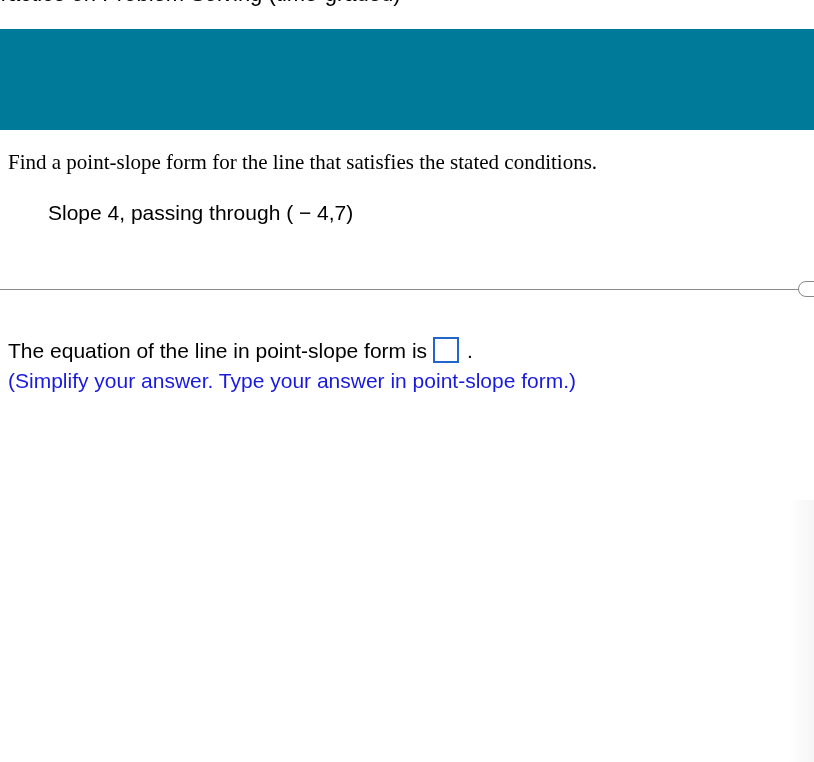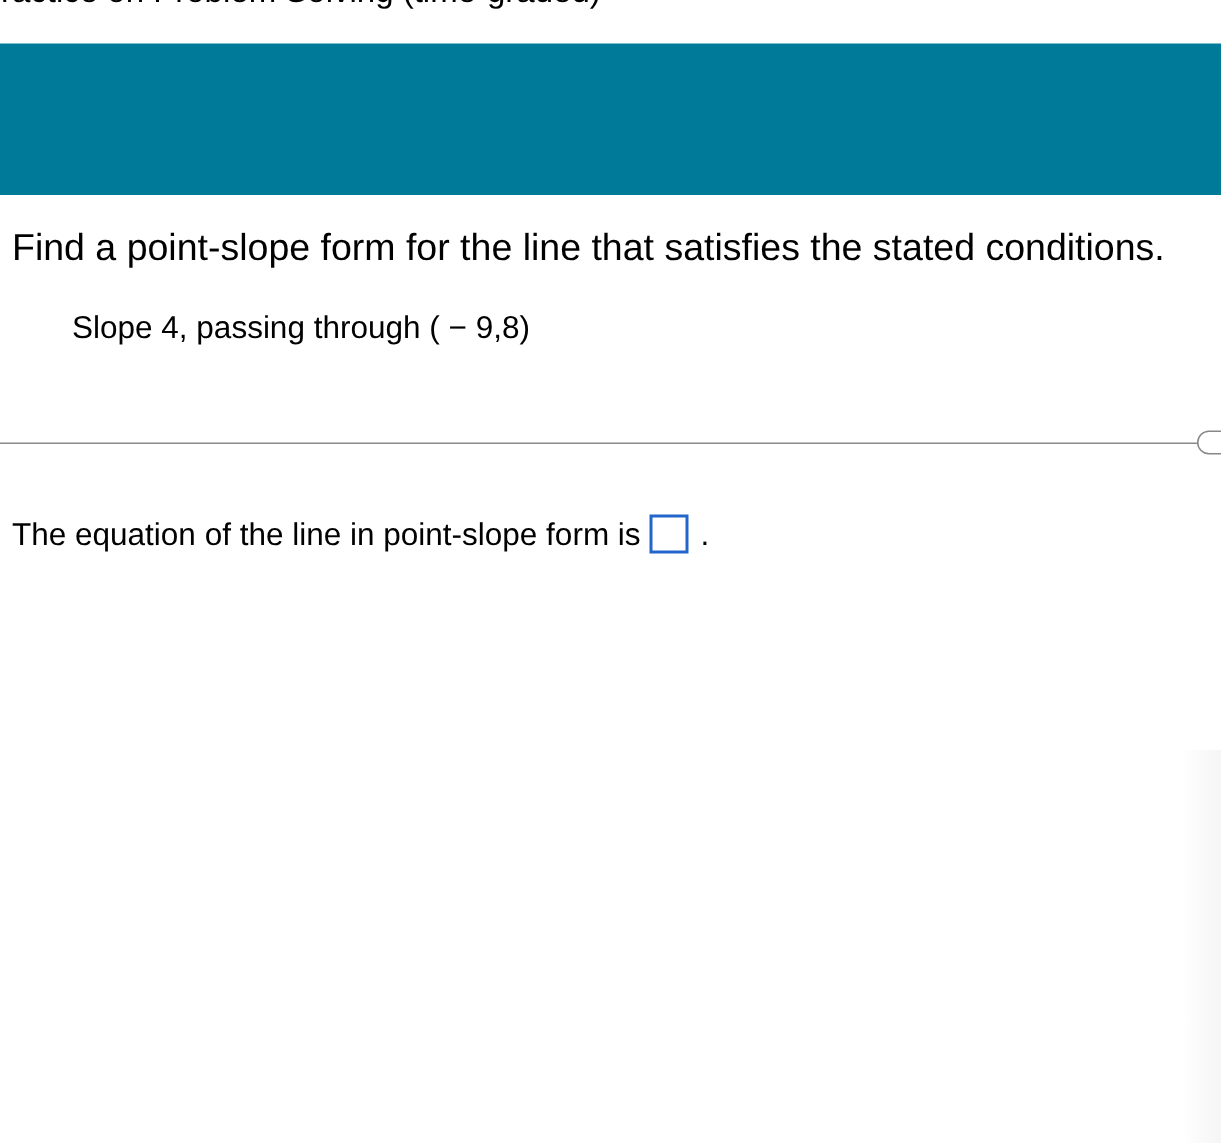--- a/index.html
+++ b/index.html
@@ -33,23 +33,24 @@
     }
     .teal-bar {
       height: 101px;
       background: #007a99;
       width: 100%;
     }
     .question-area {
       padding: 18px 8px 24px 8px;
     }
     .question-text {
-      font-size: 25px;
+      font-size: 21px;
       color: #000;
       line-height: 1.4;
+      font-family: Liberation Serif, serif;
     }
     .conditions {
       font-size: 21px;
       color: #000;
       margin-top: 24px;
       margin-left: 40px;
     }
     .divider-wrap {
       position: relative;
       height: 20px;
@@ -118,29 +119,30 @@
 <body>
 
 <div class="top-crop">
   <span class="top-crop-inner">Practice on Problem Solving (time-graded)</span>
 </div>
 
 <div class="teal-bar"></div>
 
 <div class="question-area">
   <div class="question-text">Find a point-slope form for the line that satisfies the stated conditions.</div>
-  <div class="conditions">Slope 4, passing through ( − 9,8)</div>
+  <div class="conditions">Slope 4, passing through ( − 4,7)</div>
 </div>
 
 <div class="divider-wrap">
   <div class="divider-line"></div>
   <div class="divider-handle"></div>
 </div>
 
 <div class="answer-area">
   <div class="answer-line">
     <span>The equation of the line in point-slope form is</span>
     <input type="text" class="answer-input" value="" style="">
     <span class="period">.</span>
   </div>
+  <div class="instruction">(Simplify your answer. Type your answer in point-slope form.)</div>
 </div>
 
 <div class="shadow-r"></div>
 
 </body></html>

